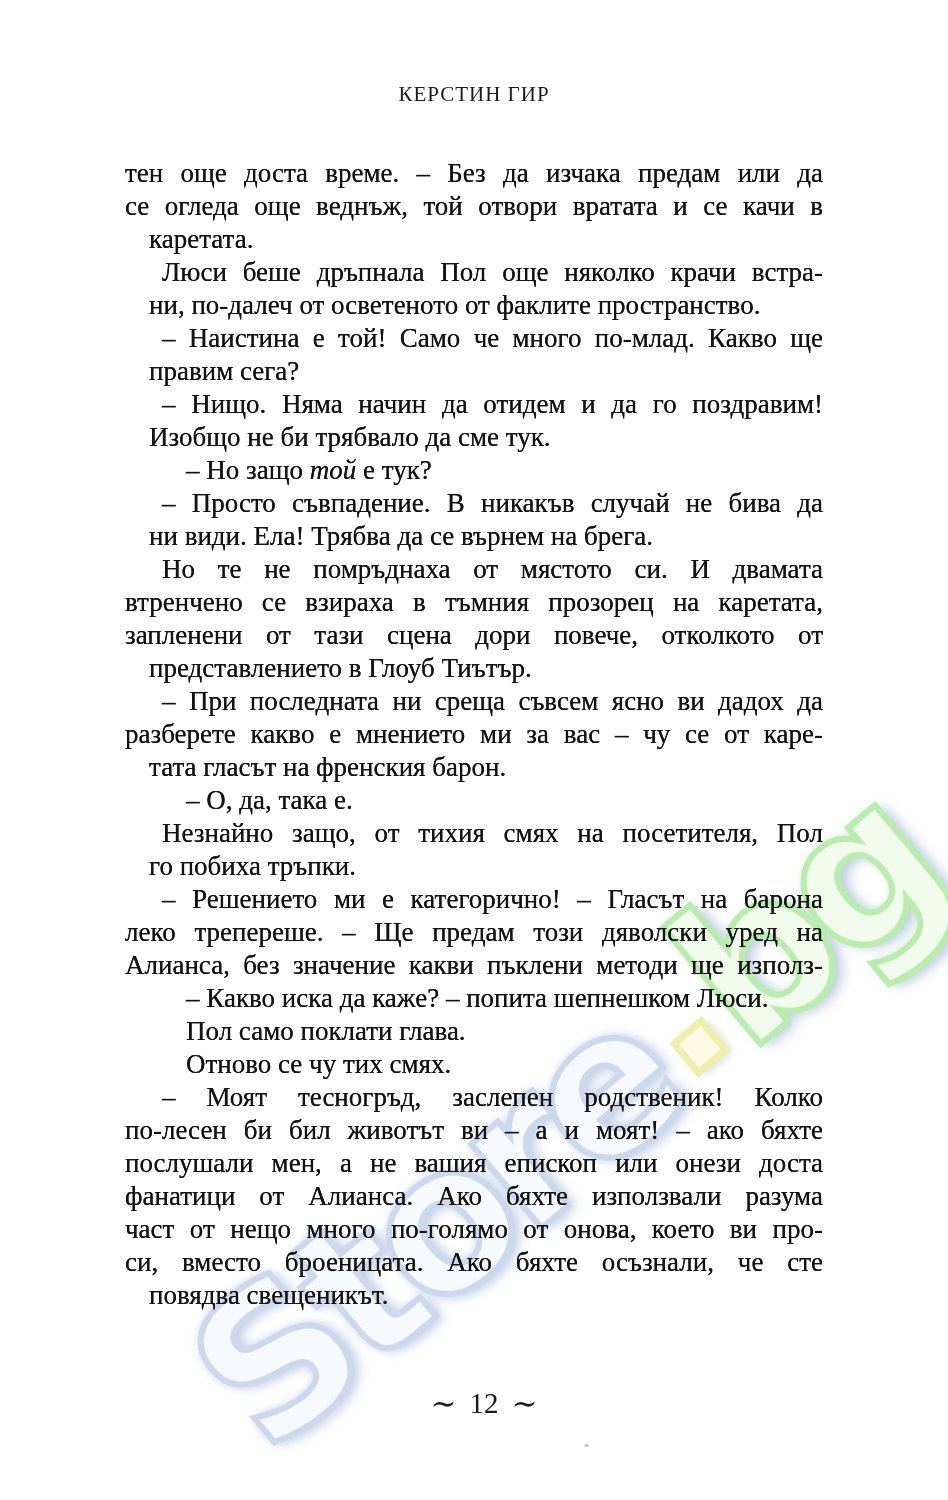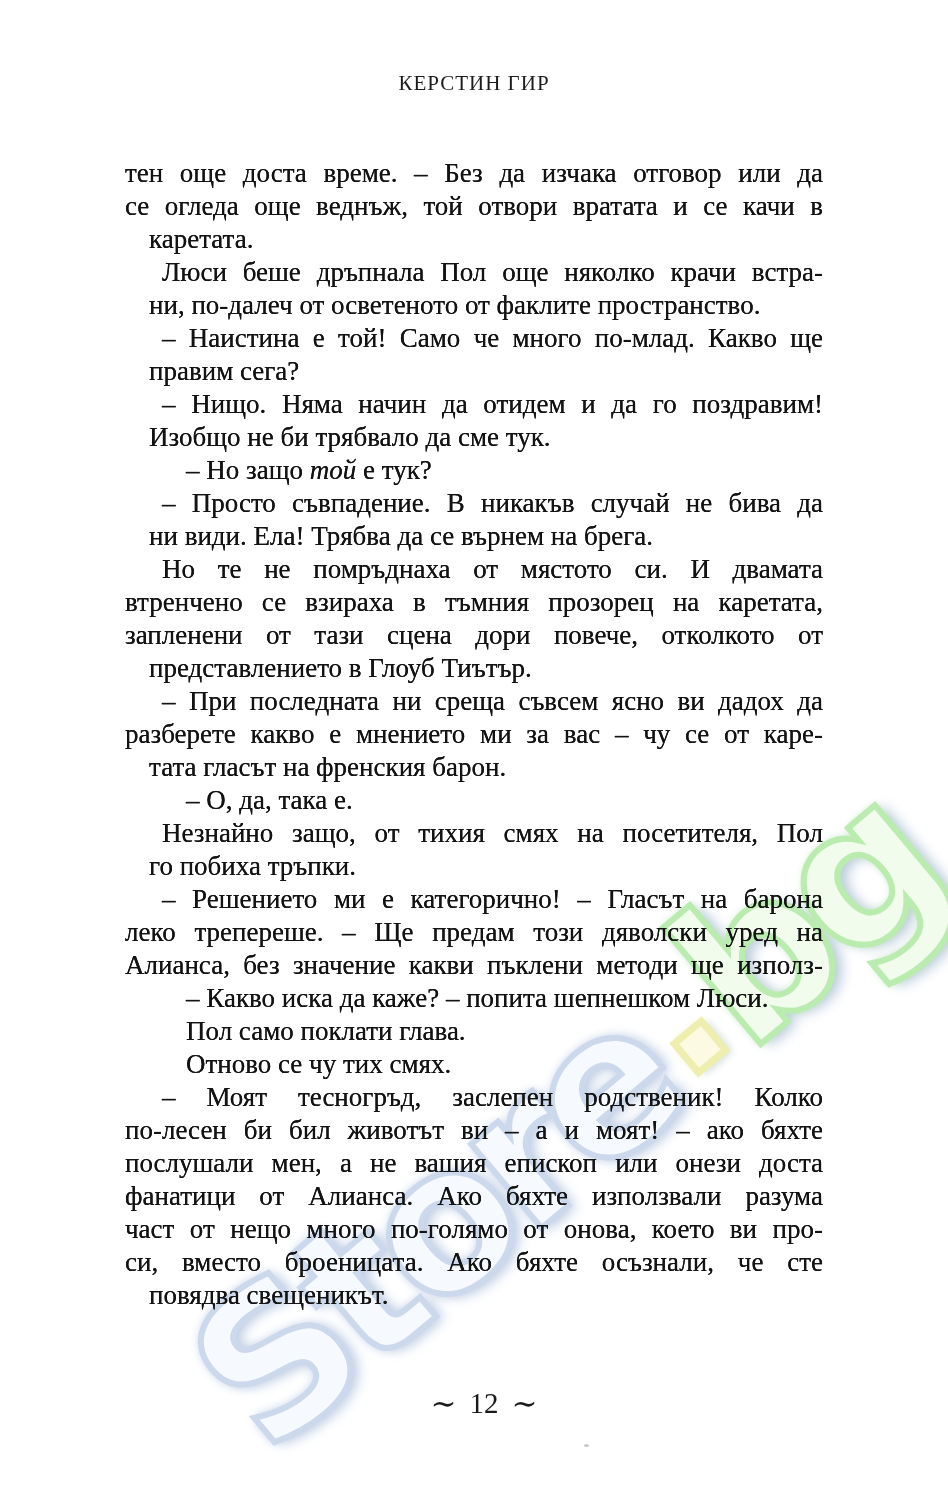--- a/index.html
+++ b/index.html
@@ -13,21 +13,21 @@
   .page {
     position:absolute; inset:0;
     width:948px; height:1500px;
     background:#ffffff;
     overflow:hidden;
   }
 
   
   .header {
     position:absolute;
-    top:71px; left:0; width:948px;
+    top:82px; left:0; width:948px;
     text-align:center;
     font-size:21px;
     letter-spacing:1px;
     color:#1c1c1c;
     z-index:3;
   }
 
   
   .watermark {
     position:absolute;
@@ -112,21 +112,21 @@
 
 <div class="page">
 
   <div class="watermark" aria-hidden="true">
     <span class="wm-blue">Store</span><span class="wm-dot">.</span><span class="wm-green">bg</span>
   </div>
 
   <div class="header">КЕРСТИН ГИР</div>
 
   <div class="textblock" id="text-block">
-      <div class="line">тен още доста време. – Без да изчака отговор или да</div>
+      <div class="line">тен още доста време. – Без да изчака предам или да</div>
       <div class="line">се огледа още веднъж, той отвори вратата и се качи в</div>
       <div class="line end">каретата.</div>
       <div class="line indent">Люси беше дръпнала Пол още няколко крачи встра-</div>
       <div class="line end">ни, по-далеч от осветеното от факлите пространство.</div>
       <div class="line indent">– Наистина е той! Само че много по-млад. Какво ще</div>
       <div class="line end">правим сега?</div>
       <div class="line indent">– Нищо. Няма начин да отидем и да го поздравим!</div>
       <div class="line end">Изобщо не би трябвало да сме тук.</div>
       <div class="line indent end">– Но защо <i>той</i> е тук?</div>
       <div class="line indent">– Просто съвпадение. В никакъв случай не бива да</div>

